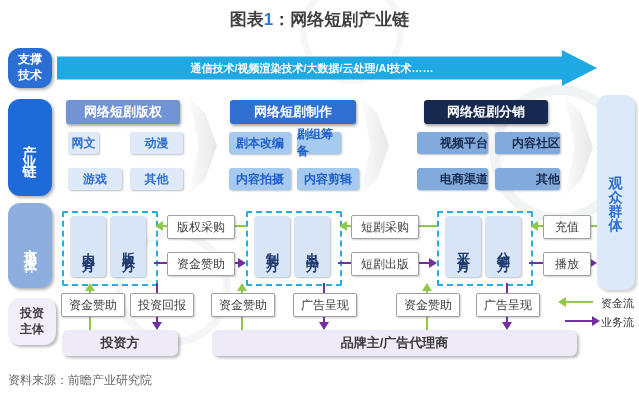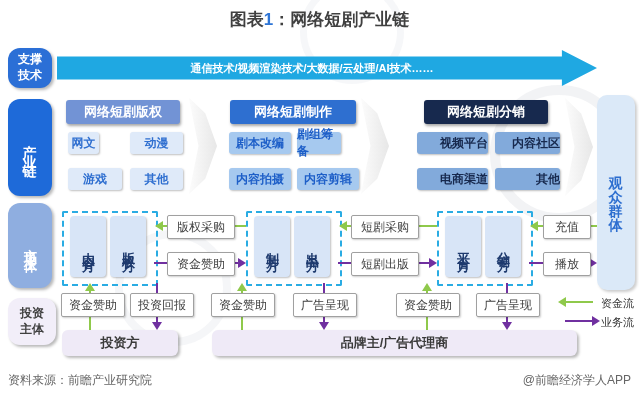--- a/index.html
+++ b/index.html
@@ -236,15 +236,14 @@
     </div>
 
   <div class="abs tri tri-left" style="left:558px;top:297px;"></div>
   <div class="abs hline green" style="left:565px;top:301px;width:28px;"></div>
   <div class="abs legend-t" style="left:601px;top:296px;"><span>资金流</span></div>
   <div class="abs hline purple" style="left:565px;top:320px;width:28px;"></div>
   <div class="abs tri tri-right" style="left:592px;top:316px;"></div>
   <div class="abs legend-t" style="left:601px;top:315px;"><span>业务流</span></div>
 
   <div class="abs footer-t" style="left:8px;top:372px;"><span>资料来源：前瞻产业研究院</span></div>
-  <div class="abs footer-t" style="right:8px;top:372px;"><span>@前瞻经济学人APP</span></div>
 
 </div>
 
 </body></html>

